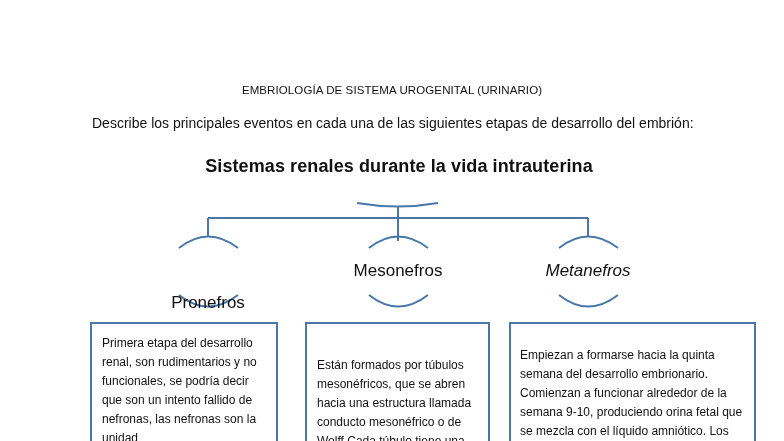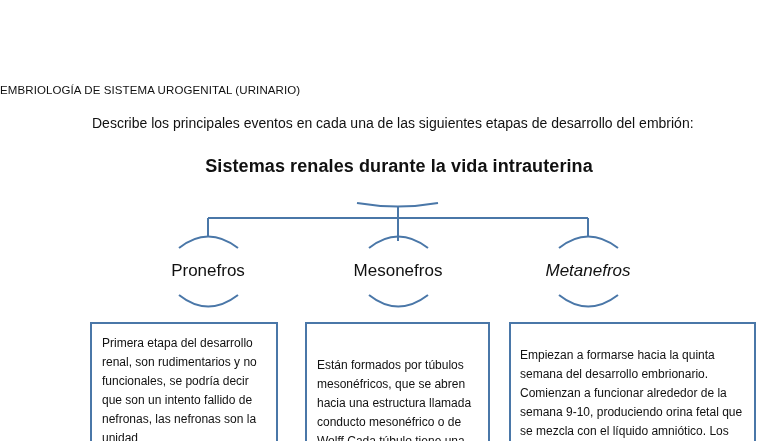--- a/index.html
+++ b/index.html
@@ -1,18 +1,18 @@
 <!DOCTYPE html>
 <html><head>
 <meta charset="utf-8">
 <style>
   html, body { margin:0; padding:0; }
   body { width:784px; height:441px; background:#ffffff; position:relative; overflow:hidden;
          font-family:"Liberation Sans", sans-serif; color:#111; }
-  .doc-title { position:absolute; left:0; width:784px; top:84px; 
+  .doc-title { position:absolute; left:0; width:784px; top:84px; text-align:center;
                font-size:11.5px; letter-spacing:0.1px; }
   .instruction { position:absolute; left:92px; top:115px; font-size:14px; white-space:nowrap; }
   .diagram-title { position:absolute; left:0; width:798px; top:156px; text-align:center;
                    font-size:18px; font-weight:bold; letter-spacing:0.1px; }
   svg.tree { position:absolute; left:0; top:0; }
   .node-label { position:absolute; width:160px; text-align:center; font-size:17px; top:261px; }
   .box { position:absolute; top:322px; height:140px; border:2px solid #4a77a8; box-sizing:border-box;
          background:#fff; font-size:12px; line-height:19px; }
   .box p { margin:0; }
 </style>
@@ -34,21 +34,21 @@
 
     <path d="M179 248 Q208 225 238 248"></path>
     <path d="M179 295 Q208 318 238 295"></path>
     <path d="M369 248 Q398 225 428 248"></path>
     <path d="M369 295 Q398 318 428 295"></path>
     <path d="M559 248 Q588 225 618 248"></path>
     <path d="M559 295 Q588 318 618 295"></path>
   </g>
 </svg>
 
-<div class="node-label" style="left:128px;">Pronefros</div>
+<div class="node-label" style="left:128px;margin-top:32px;">Pronefros</div>
 <div class="node-label" style="left:318px;">Mesonefros</div>
 <div class="node-label" style="left:508px;font-style:italic;">Metanefros</div>
 
 <div class="box" style="left:90px; width:188px; padding:10px 10px 0 10px;">
   <p>Primera etapa del desarrollo renal, son rudimentarios y no funcionales, se podría decir que son un intento fallido de nefronas, las nefronas son la unidad</p>
 </div>
 <div class="box" style="left:305px; width:185px; padding:32px 10px 0 10px;">
   <p>Están formados por túbulos mesonéfricos, que se abren hacia una estructura llamada conducto mesonéfrico o de Wolff Cada túbulo tiene una</p>
 </div>
 <div class="box" style="left:509px; width:247px; padding:22px 8px 0 9px;">

